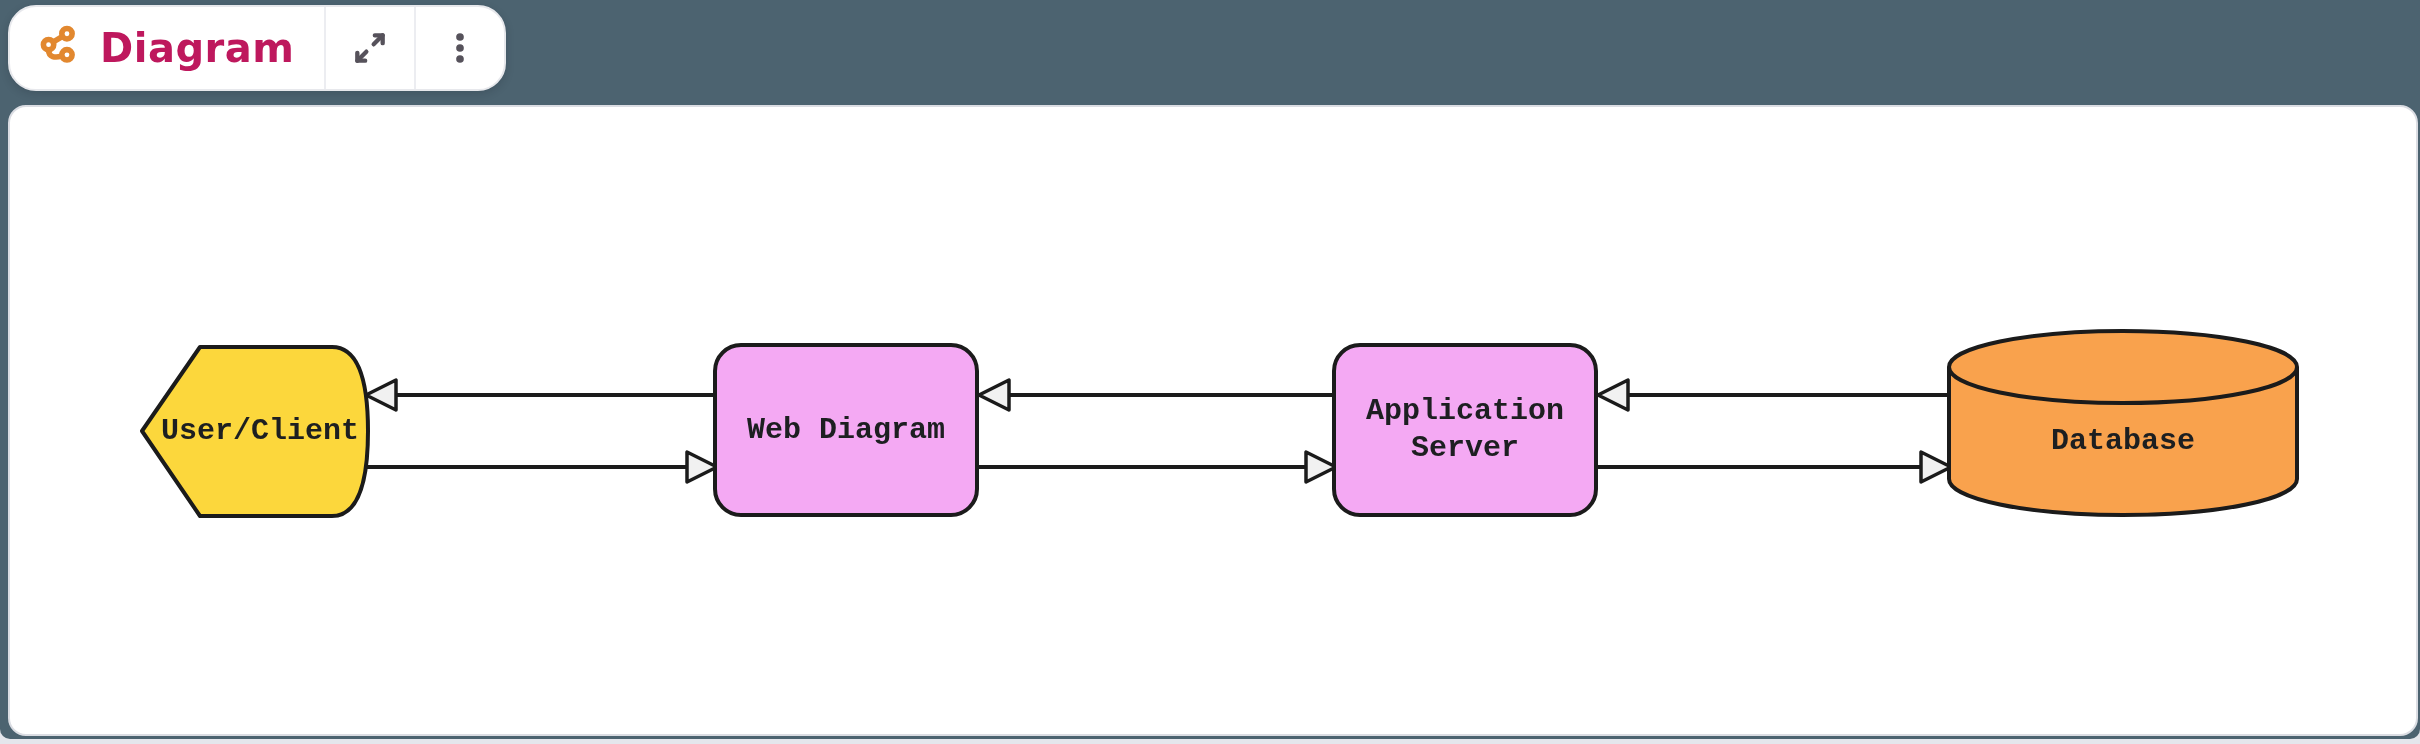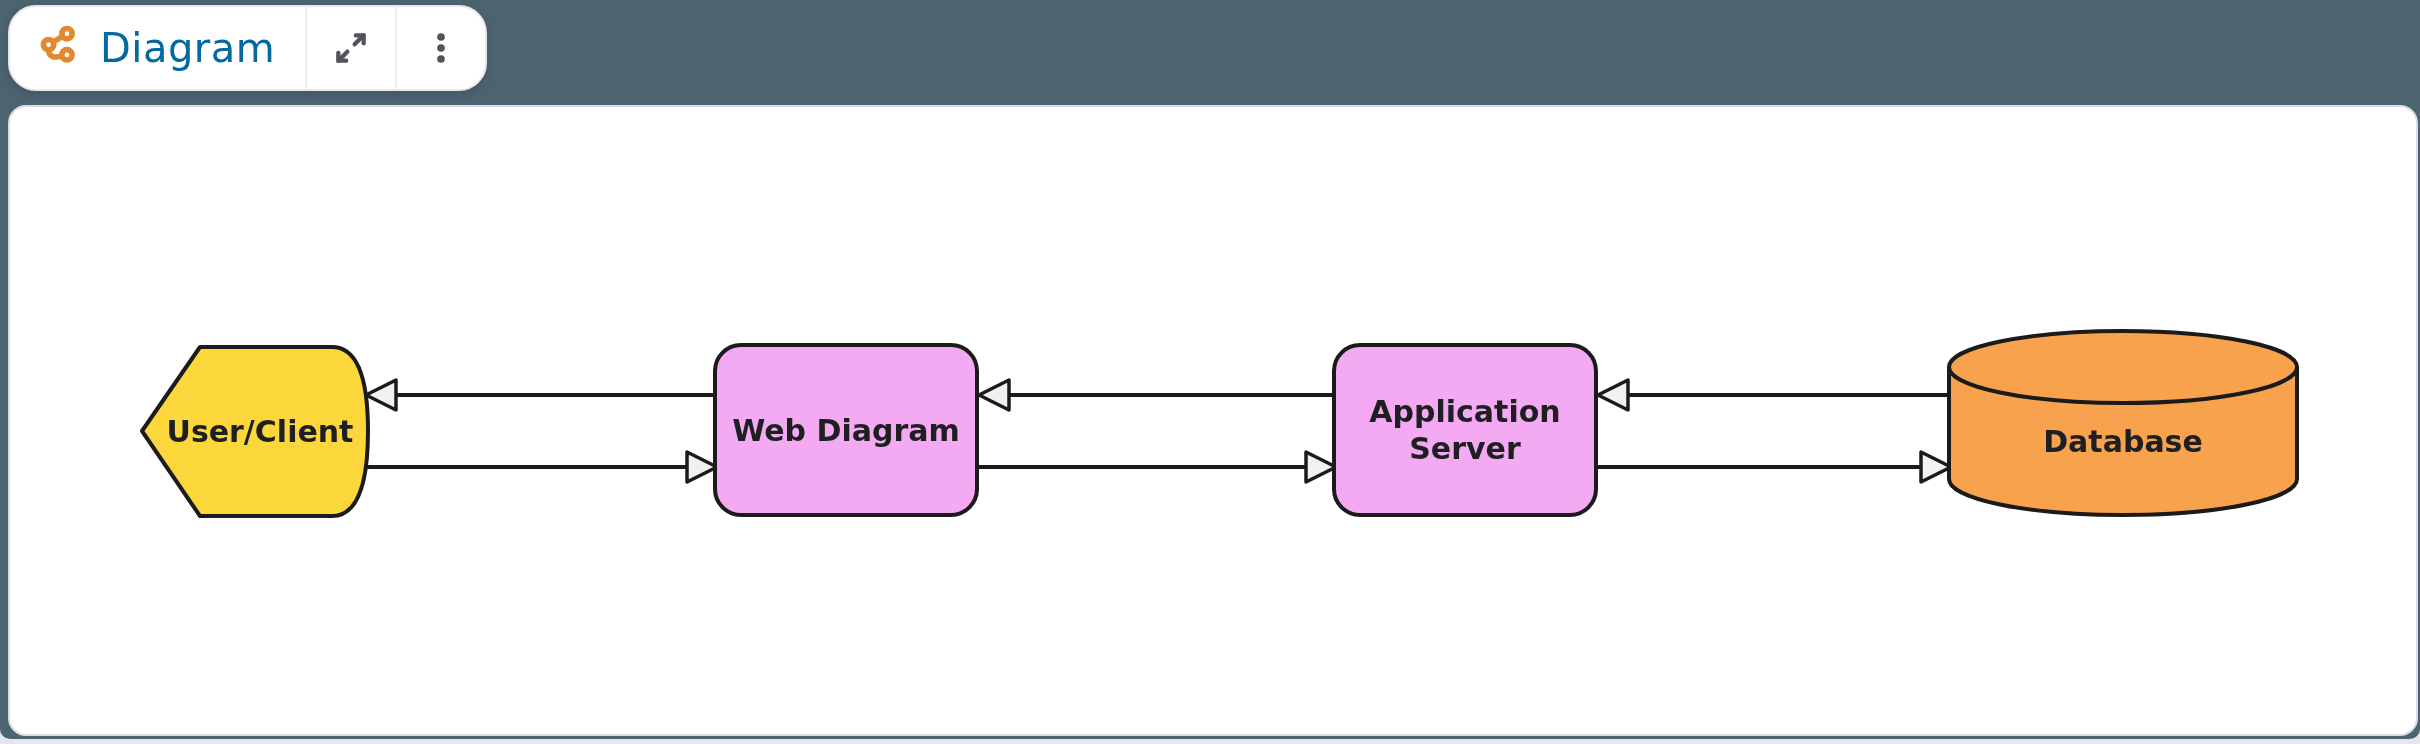--- a/index.html
+++ b/index.html
@@ -24,39 +24,40 @@
     border-radius:28px;
     box-shadow:0 3px 8px rgba(20,30,40,0.18);
     box-sizing:border-box;
     z-index:3;
   }
   .tb-title{
     display:flex;align-items:center;gap:20px;
     padding:0 30px 0 24px;
   }
   .tb-label{
-    font-size:40px;color:#0369a1;font-weight:400;letter-spacing:0.5px;
+    font-size:40px;color:#be185d;font-weight:700;letter-spacing:0.5px;
     white-space:nowrap;
   }
   .tb-divider{width:2px;background:#ECEDF1;align-self:stretch;}
   .tb-btn{
     width:88px;border:none;background:transparent;cursor:pointer;
     display:flex;align-items:center;justify-content:center;
     padding:0;margin:0;
   }
   .tb-btn svg{display:block;}
   
   .canvas{
     position:absolute;left:8px;right:2px;top:105px;bottom:3px;
     background:#FFFFFF;
     border:2px solid #DBDDE3;
     border-radius:18px;
     box-sizing:border-box;
     overflow:hidden;
     z-index:1;
+    font-family:Liberation Mono, monospace;
   }
   .diagram-svg{position:absolute;left:0;top:0;width:100%;height:100%;}
   .node-label{
     position:absolute;
     display:flex;align-items:center;justify-content:center;text-align:center;
     font-weight:700;font-size:30px;line-height:37px;color:#1D1F21;
     pointer-events:none;
     box-sizing:border-box;
   }
   .lbl-user{left:140px;top:240px;width:220px;height:169px;}

